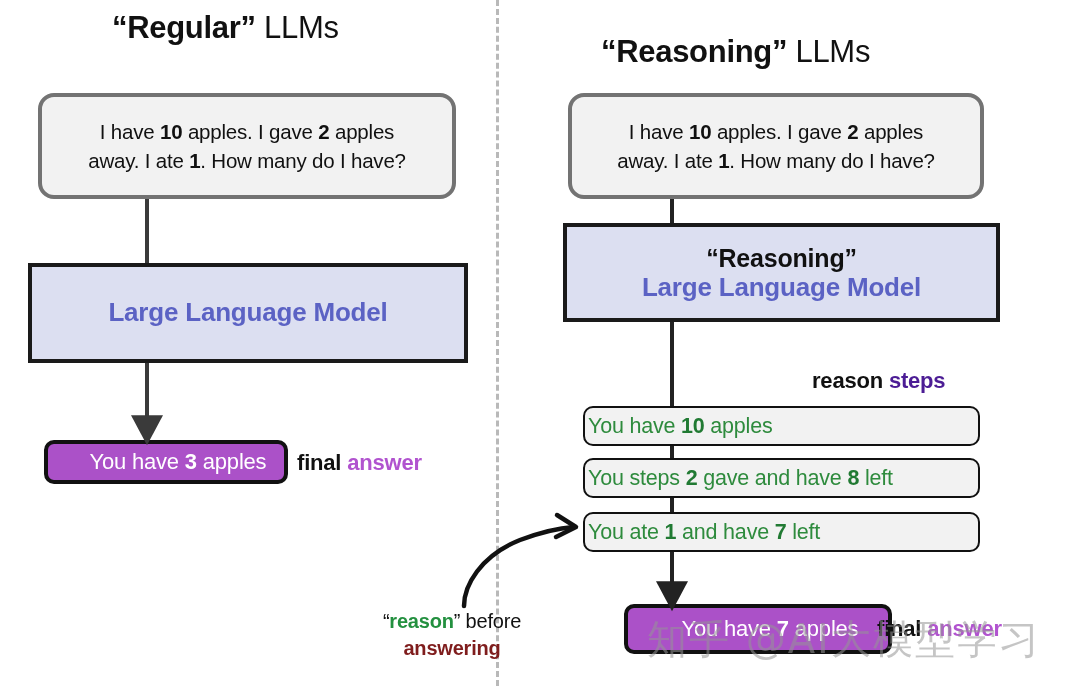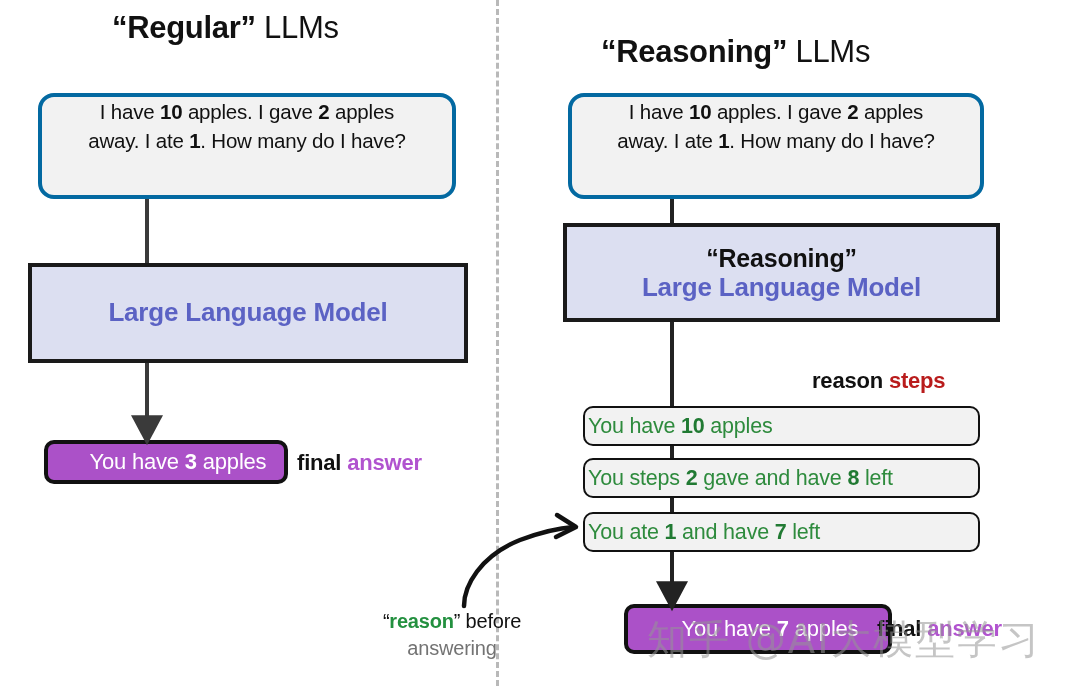--- a/index.html
+++ b/index.html
@@ -20,22 +20,22 @@
   .col-title b{font-weight:700;}
 
   
   .divider{
     left:496px;top:0;width:0;height:686px;
     border-left:3px dashed #b9b9b9;
   }
 
   
   .prompt{
-    background:#f2f2f2;border:4px solid #0369a1;border-radius:16px;
-    box-sizing:border-box;display:flex;align-items:flex-start;justify-content:center;
+    background:#f2f2f2;border:4px solid #737373;border-radius:16px;
+    box-sizing:border-box;display:flex;align-items:center;justify-content:center;
     text-align:center;
   }
   .prompt .ptext{
     font-size:20.5px;line-height:1.42;color:#111111;font-weight:400;
     letter-spacing:-0.2px;padding:0 14px;
   }
   .prompt .ptext b{font-weight:700;}
 
   
   .llmbox{
@@ -57,40 +57,40 @@
   }
   .answer .atext{
     font-size:22px;color:#ffffff;font-weight:400;letter-spacing:-0.2px;white-space:nowrap;
   }
   .answer .atext b{font-weight:700;}
 
   
   .cap{font-size:22px;font-weight:700;letter-spacing:-0.2px;white-space:nowrap;line-height:1;}
   .cap .k-black{color:#111111;}
   .cap .k-purple{color:#b153cf;}
-  .cap .k-green{color:#b91c1c;}
+  .cap .k-green{color:#4c1d95;}
 
   
   .step{
     background:#f2f2f2;border:2.5px solid #111111;border-radius:10px;
     box-sizing:border-box;display:flex;align-items:center;
   }
   .step .stext{
     font-size:21.5px;color:#2e8b3d;font-weight:400;letter-spacing:-0.2px;
     white-space:nowrap;padding-left:3px;
   }
   .step .stext b{font-weight:700;color:#217a33;}
 
   
   .annot{
     font-size:20px;line-height:1.35;color:#111111;text-align:center;white-space:nowrap;
     font-weight:400;letter-spacing:-0.2px;
   }
   .annot .g{color:#23903f;font-weight:700;}
-  .annot .p{color:#737373;font-weight:400;}
+  .annot .p{color:#7f1d1d;font-weight:700;}
 
   
   .watermark{
     font-size:40px;color:rgba(150,150,150,0.55);white-space:nowrap;
     font-weight:400;letter-spacing:2px;pointer-events:none;
     font-family:"DejaVu Sans",sans-serif;
   }
 
   svg.overlay{position:absolute;left:0;top:0;width:1080px;height:686px;overflow:visible;}
 </style>

